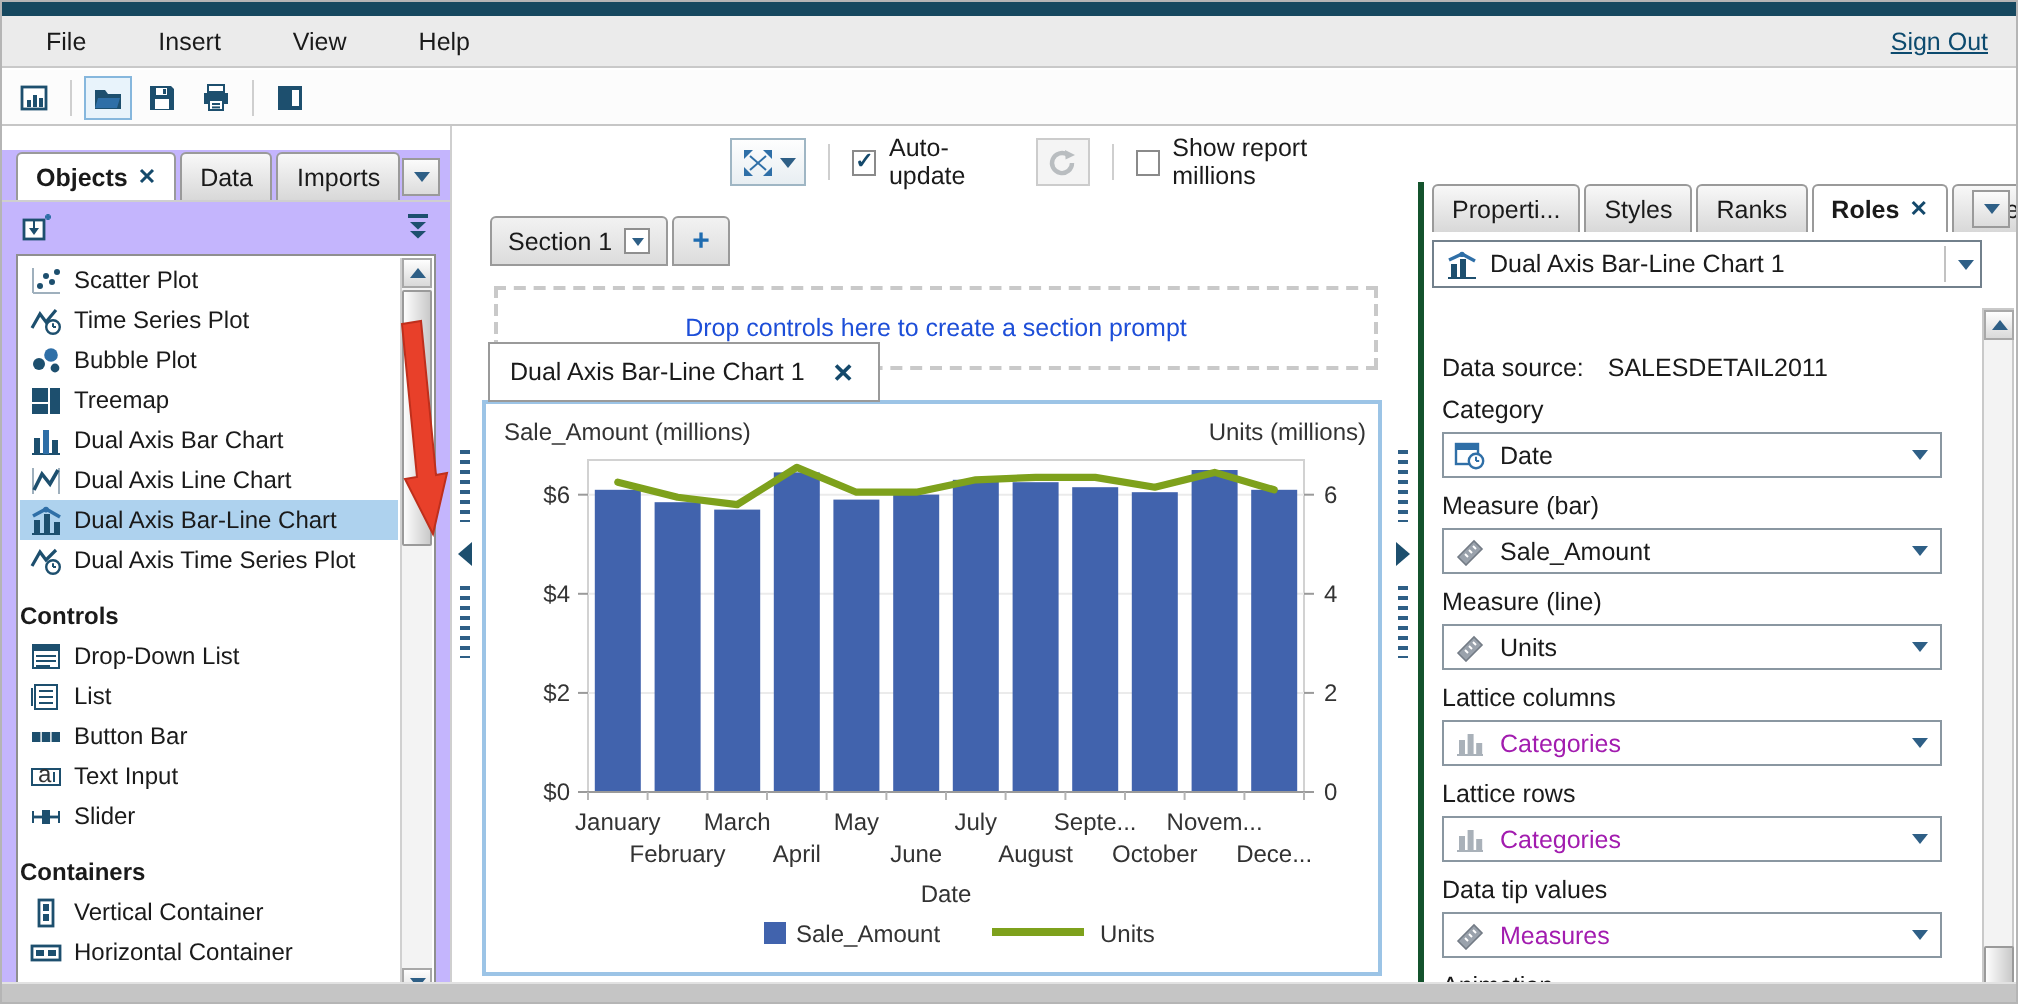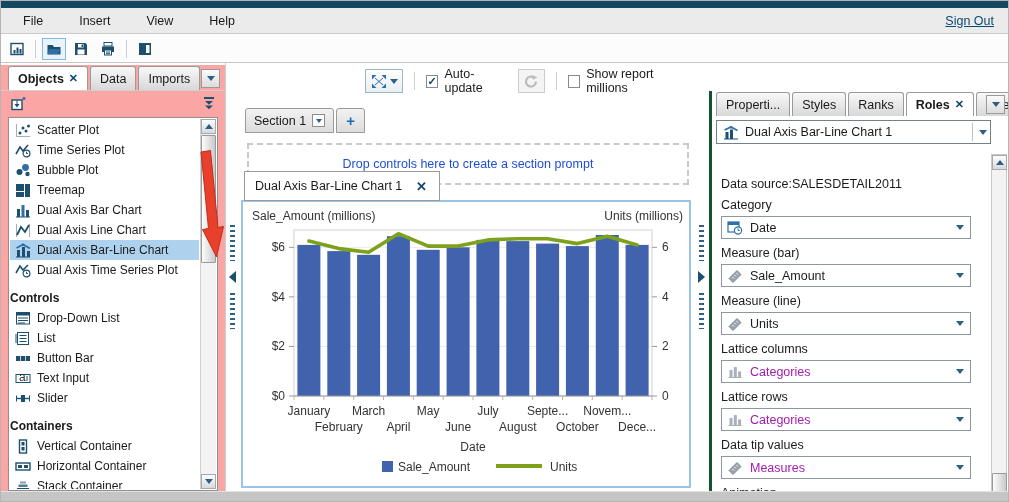--- a/index.html
+++ b/index.html
@@ -12,21 +12,21 @@
   .signout { margin-left:auto; text-decoration:underline; color:#0c4a6e; }
 
   .toolbar { position:absolute; left:0; top:34px; width:100%; height:28px; background:#fcfcfc; border-bottom:1px solid #c6c6c6; display:flex; align-items:center; padding-left:4px; gap:3px; }
   .tbtn { width:24px; height:22px; display:flex; align-items:center; justify-content:center; border:1px solid transparent; }
   .tbtn.active { border:1px solid #86b7dd; background:#e8f3fb; }
   .tsep { width:1px; height:18px; background:#cfcfcf; margin:0 3px; }
 
   .main { position:absolute; left:0; top:62px; width:1009px; bottom:10px; }
 
   
-  .left-panel { position:absolute; left:0; top:2px; width:224px; height:100%; background:#fca5a5; }
+  .left-panel { position:absolute; left:0; top:12px; width:224px; height:100%; background:#c4b5fd; }
   .tabs-row { position:relative; height:25px; display:flex; align-items:flex-end; padding-left:7px; }
   .tab { height:24px; display:flex; align-items:center; gap:5px; padding:0 9px; border:1px solid #9a9a9a; border-bottom:none; background:linear-gradient(#f8f8f8,#d8d8d8); border-radius:3px 3px 0 0; margin-right:2px; font-size:12.5px; white-space:nowrap; }
   .tab.active { background:#fff; font-weight:bold; position:relative; z-index:2; }
   .tab .x { color:#14496b; font-weight:bold; font-size:11px; }
   .tab-overflow { position:absolute; right:5px; bottom:2px; width:19px; height:19px; border:1px solid #9a9a9a; background:linear-gradient(#fbfbfb,#dcdcdc); display:flex; align-items:center; justify-content:center; }
   .caret { width:0; height:0; border-left:4px solid transparent; border-right:4px solid transparent; border-top:5px solid #2e5f86; }
   .panel-toolbar { height:26px; display:flex; align-items:center; padding:0 8px; justify-content:space-between; border-top:1px solid #cfcfcf; }
   .list-box { position:absolute; left:7px; right:7px; top:52px; bottom:2px; border:1px solid #8f8f8f; background:#fff; overflow:hidden; }
   .list-items { position:absolute; left:1px; top:2px; right:18px; bottom:1px; overflow:hidden; }
   .list-item { height:20px; display:flex; align-items:center; gap:6px; padding-left:4px; white-space:nowrap; }
@@ -71,21 +71,21 @@
   .chart-box svg { position:absolute; left:1px; top:2px; }
   svg text { fill:#333; font-size:12px; font-family:"Liberation Sans", sans-serif; }
 
   
   .right-panel { position:absolute; left:708px; top:8px; width:301px; height:100%; border-left:3px solid #14532d; background:#fff;margin-top:20px; }
   .right-panel .tabs-row { padding-left:4px; }
   .selector { position:absolute; left:4px; right:19px; top:29px; height:24px; border:1px solid #72808c; background:#fff; display:flex; align-items:center; padding:0 3px 0 5px; font-size:12.5px; }
   .selector .lbl { margin-left:6px; flex:1; white-space:nowrap; overflow:hidden; }
   .sel-div { width:1px; height:18px; background:#c2c2c2; margin-right:6px; }
   .rp-content { position:absolute; left:0; right:0; top:62px; bottom:0; padding-left:9px; overflow:hidden; }
-  .ds-row { margin-top:24px; font-size:12.5px; display:flex; }
+  .ds-row { margin-top:24px; font-size:12.5px; display:flex; gap:12px; }
   .fgroup { margin-top:6px; margin-right:39px; }
   .fgroup .flabel { font-size:12.5px; height:16px; margin-bottom:3px; display:flex; align-items:center; }
   .fbox { height:23px; border:1px solid #8a97a1; background:#fff; display:flex; align-items:center; padding:0 6px 0 4px; gap:7px; font-size:12.5px; }
   .fbox .val { flex:1; white-space:nowrap; overflow:hidden; }
   .fbox.disabled .val { color:#a21caf; }
   .rp-scroll { position:absolute; right:3px; top:63px; bottom:2px; width:16px; background:#f3f3f3; border:1px solid #c9c9c9; }
 
   .statusbar { position:absolute; left:0; bottom:0; width:100%; height:10px; background:#c5c5c5; border-top:1px solid #e2e2e2; }
 </style>
 </head>

